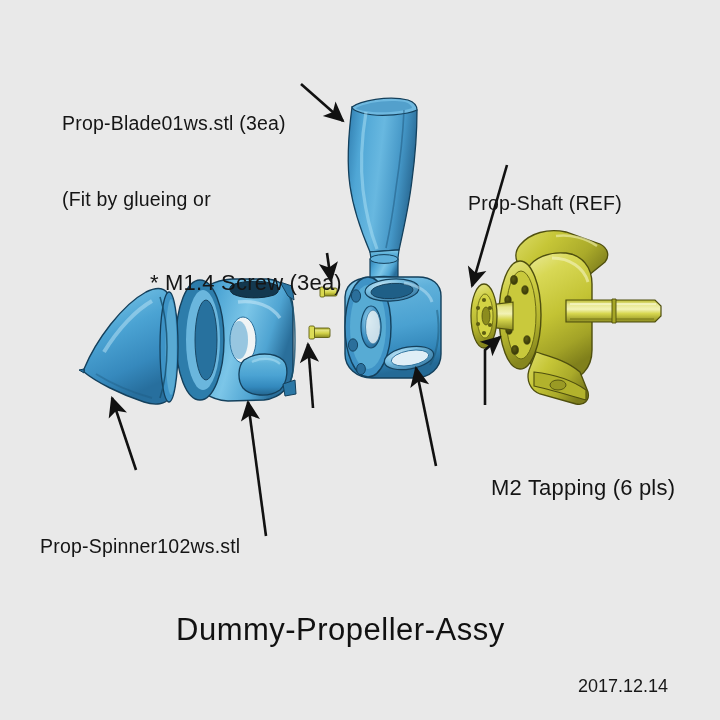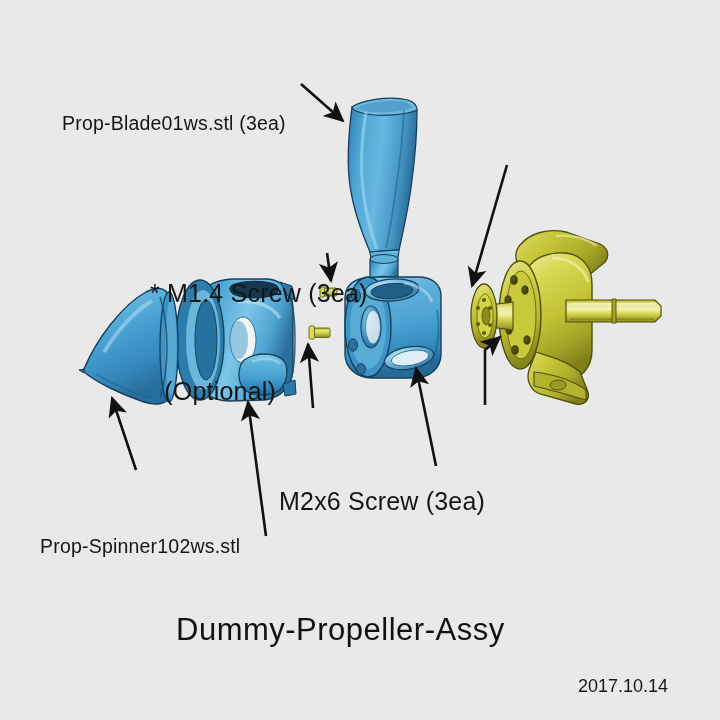--- a/index.html
+++ b/index.html
@@ -9,21 +9,21 @@
     position:relative;width:720px;height:720px;overflow:hidden;
     background:#e9e9e9;
   }
   #svgroot{position:absolute;left:0;top:0;width:720px;height:720px;}
   .lbl{
     position:absolute;color:#151515;white-space:pre;
     font-family:"Liberation Sans","DejaVu Sans",sans-serif;
     letter-spacing:0.2px;line-height:1.30;
   }
   .lbl.s19{font-size:19.5px;}
-  .lbl.s18{font-size:25px;}
+  .lbl.s18{font-size:22px;}
   .title{
     position:absolute;font-size:31px;color:#111;letter-spacing:0.5px;
     font-family:"Liberation Sans","DejaVu Sans",sans-serif;
   }
   .date{
     position:absolute;font-size:18px;color:#171717;
     font-family:"Liberation Sans","DejaVu Sans",sans-serif;
   }
 </style>
 </head>
@@ -295,38 +295,41 @@
       <path d="M313,408 L308,344"></path>
       <path d="M436,466 L416,368"></path>
       <path d="M136,470 L112,398"></path>
       <path d="M266,536 L248,402"></path>
       <path d="M485,405 L485,350 L500,337"></path>
     </g>
   </svg>
 
   <div class="lbl s19" style="left:62px;top:60px;">
     <div>Prop-Blade01ws.stl (3ea)</div>
+    <div>(Fit by glueing or</div>
   </div>
 
   <div class="lbl s18" style="left:150px;top:212px;">
     <div>* M1.4 Screw (3ea)</div>
-    <div>  (Optional)</div>
-  </div>
-
-
-
-  <div class="lbl s18" style="left:279px;top:420px;">
-    <div>M2x6 Screw (3ea)</div>
-  </div>
+  </div>
+
+  <div class="lbl s19" style="left:468px;top:140px;">
+    <div>Prop-Shaft (REF)</div>
+  </div>
+
+  <div class="lbl s18" style="left:491px;top:417px;">
+    <div>M2 Tapping (6 pls)</div>
+  </div>
+
 
 
   <div class="lbl s19" style="left:40px;top:483px;">
     <div>Prop-Spinner102ws.stl</div>
   </div>
 
   <div class="lbl s19" style="left:258px;top:548px;">
   </div>
 
   <div class="title" style="left:176px;top:612px;text-align:center;">Dummy-Propeller-Assy</div>
 
-  <div class="date" style="left:578px;top:676px;">2017.10.14</div>
+  <div class="date" style="left:578px;top:676px;">2017.12.14</div>
 
 </div>
 
 </body></html>

